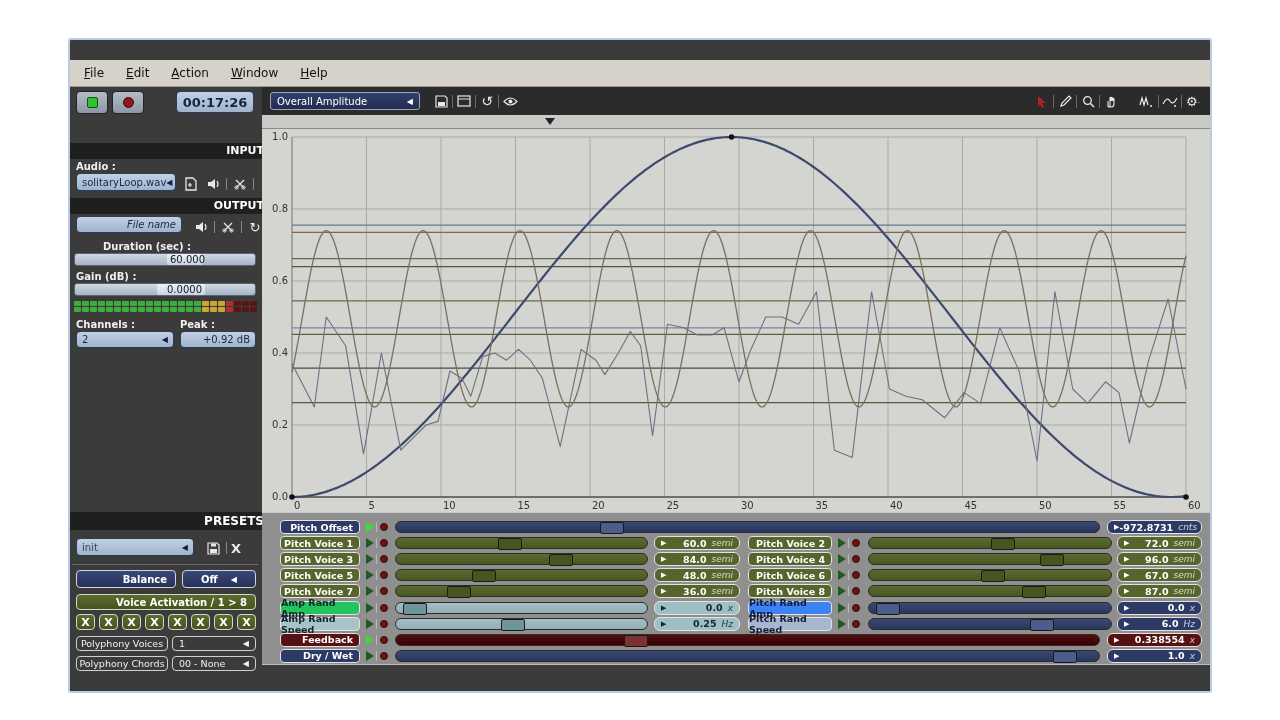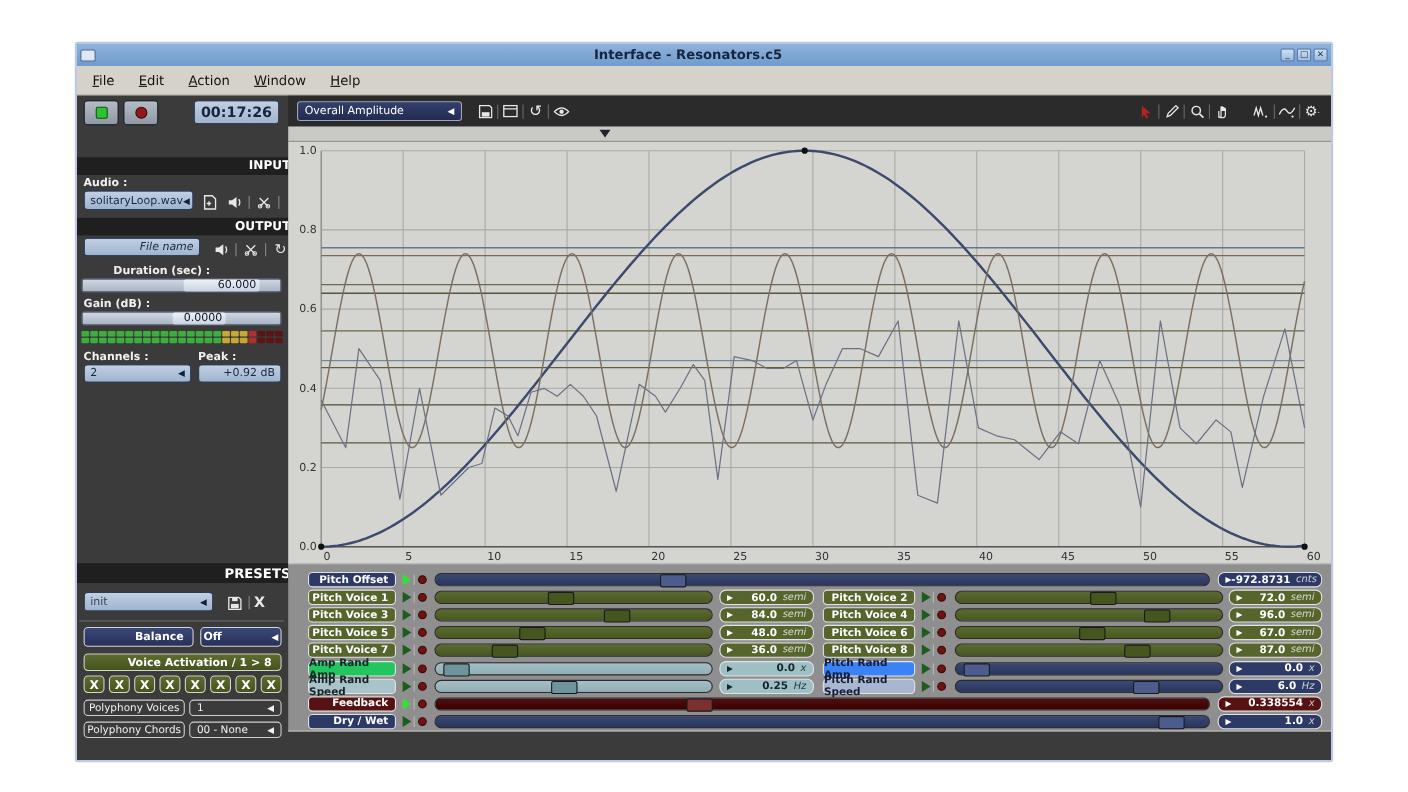--- a/index.html
+++ b/index.html
@@ -86,29 +86,20 @@
   .vbox .tri { font-size:7px; margin-right:auto; }
   .vbox .val { font-weight:bold; }
   .vbox .unit { font-style:italic; font-size:9px; margin-left:5px; }
 </style>
 </head>
 <body>
 
 <div class="stage">
   <div class="window">
 
-    <div class="titlebar">
-      <div class="win-icon"></div>
-      <div class="title">Interface - Resonators.c5</div>
-      <div class="win-btns">
-        <div class="win-btn">_</div>
-        <div class="win-btn">□</div>
-        <div class="win-btn">✕</div>
-      </div>
-    </div>
 
     <div class="menubar" id="menubar">
         <div class="menu-item">File</div>
         <div class="menu-item">Edit</div>
         <div class="menu-item">Action</div>
         <div class="menu-item">Window</div>
         <div class="menu-item">Help</div>
       </div>
 
     <div class="content">
@@ -172,21 +163,21 @@
                 <circle cx="2.5" cy="9.5" r="1.6" fill="none" stroke="#e8e8e8"></circle>
                 <circle cx="9.5" cy="9.5" r="1.6" fill="none" stroke="#e8e8e8"></circle>
               </svg>
           </span>
           <div class="vdiv"></div>
           <span class="ticon" style="font-size:13px;">↻</span>
         </div>
 
         <div class="slabel" style="left:6px; top:154px;padding-left:27px;">Duration (sec) :</div>
         <div class="lslider" style="left:4px; top:166px; width:182px;">
-          <div class="num" style="left:92px; width:69px; text-align:right;">60.000</div>
+          <div class="num" style="left:92px; width:36px; text-align:right;">60.000</div>
         </div>
         <div class="slabel" style="left:6px; top:184px;">Gain (dB) :</div>
         <div class="lslider" style="left:4px; top:196px; width:182px;">
           <div class="num" style="left:82px; width:48px; text-align:right;">0.0000</div>
         </div>
 
         <div class="meter" style="left:4px; top:214px;" id="level-meter">
             <div class="mrow">
               <div class="seg" style="background: rgb(60, 174, 60);"></div>
               <div class="seg" style="background: rgb(60, 174, 60);"></div>
@@ -263,21 +254,21 @@
               </svg>
           </span>
           <div class="vdiv"></div>
           <span style="font-weight:bold; font-size:13px;">X</span>
         </div>
         <div style="position:absolute; left:2px; top:477px; width:186px; height:1px; background:#6a6a6a;"></div>
 
         <div class="navybtn" style="position:absolute; left:6px; top:483px; width:100px; height:18px; justify-content:flex-end; padding-right:8px;">
             <span>Balance</span>
           </div>
-        <div class="navybtn" style="position:absolute; left:112px; top:483px; width:74px; height:18px; padding:0 2px;">
+        <div class="navybtn" style="position:absolute; left:112px; top:483px; width:74px; height:18px; padding:0 18px;">
           <span>Off</span>
             <span style="margin-left:auto; font-size:8px;">◀</span>
         </div>
         <div class="greenbar" style="position:absolute; left:6px; top:507px; width:180px; height:16px; justify-content:flex-end; padding-right:8px;">
             <span>Voice Activation / 1 &gt; 8</span>
           </div>
         <div id="voice-toggles" style="position:absolute; left:6px; top:527px; width:182px; height:17px; display:flex; gap:4px;">
             <div class="greenbar" style="width: 19px; height: 16px; justify-content: center; padding: 0px; font-size: 11px;">X</div>
             <div class="greenbar" style="width: 19px; height: 16px; justify-content: center; padding: 0px; font-size: 11px;">X</div>
             <div class="greenbar" style="width: 19px; height: 16px; justify-content: center; padding: 0px; font-size: 11px;">X</div>

